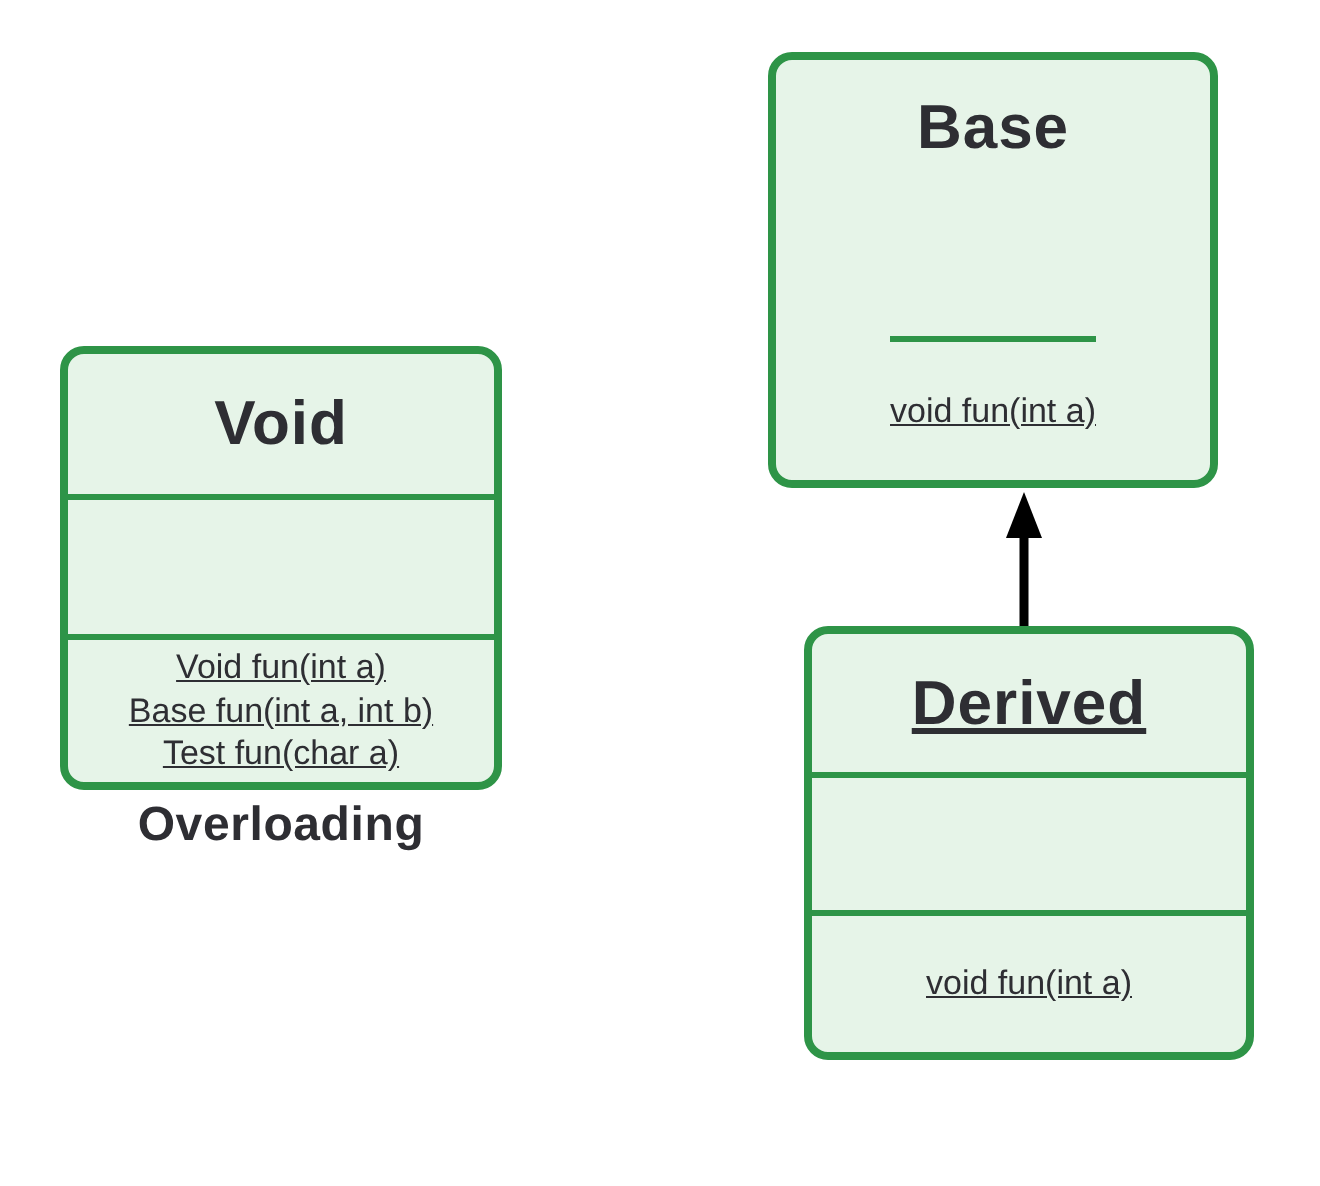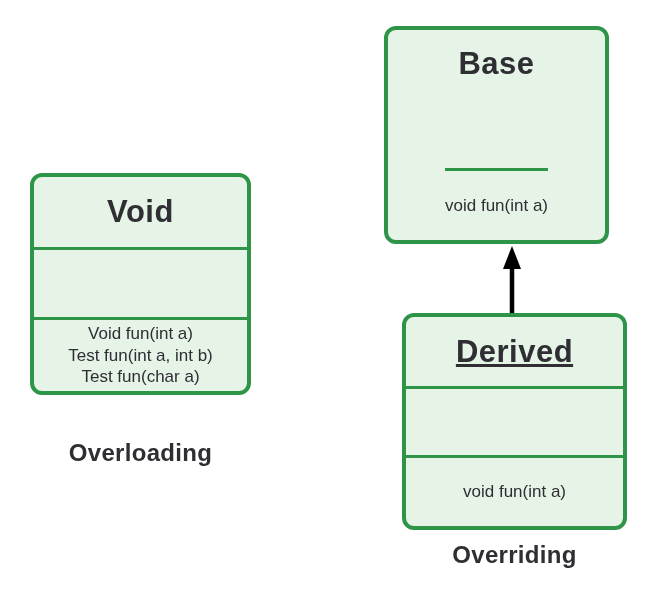--- a/index.html
+++ b/index.html
@@ -39,36 +39,37 @@
   }
   .uml-methods {
     border-top: 3px solid var(--box-border, #2e9447);
     display: flex;
     flex-direction: column;
     align-items: center;
     justify-content: center;
     font-size: 17px;
     line-height: 1.28;
     color: var(--text-dark, #2e2e33);
+    text-decoration: underline;
   }
   .caption {
     position: absolute;
     text-align: center;
     font-size: 24px;
     font-weight: bold;
     color: var(--text-dark, #2e2e33);
     letter-spacing: 0.3px;
   }
 
   
   #test-box   { left: 30px;  top: 173px; width: 221px; height: 222px; }
   #test-box .uml-title   { flex: 0 0 70px; }
   #test-box .uml-attrs   { flex: 0 0 67px; }
   #test-box .uml-methods { flex: 1 1 auto; }
-  #overloading-caption   { left: 30px;  top: 399px; width: 221px; margin-top: 40px; }
+  #overloading-caption   { left: 30px;  top: 399px; width: 221px; }
 
   
   #base-box   { left: 384px; top: 26px;  width: 225px; height: 218px; align-items: center; }
   #base-box .uml-title   { flex: 0 0 67px; }
   #base-box .uml-attrs   { flex: 0 0 68px; }
   #base-box .uml-methods { flex: 1 1 auto; }
 
   
   #derived-box { left: 402px; top: 313px; width: 225px; height: 217px; }
   #derived-box .uml-title   { flex: 0 0 69px; text-decoration: underline; }
@@ -87,21 +88,21 @@
 </head>
 <body>
 
 <div class="canvas">
 
   <div class="uml-box" id="test-box">
     <div class="uml-title">Void</div>
     <div class="uml-attrs"></div>
     <div class="uml-methods">
       <div>Void fun(int a)</div>
-      <div>Test fun(int a, int b)</div>
+      <div>Base fun(int a, int b)</div>
       <div>Test fun(char a)</div>
     </div>
   </div>
   <div class="caption" id="overloading-caption">Overloading</div>
 
   <div class="uml-box" id="base-box">
     <div class="uml-title">Base</div>
     <div class="uml-attrs"></div>
     <div class="uml-methods">
       <div>void fun(int a)</div>
@@ -113,15 +114,14 @@
     <polygon points="13,0 4,23 22,23" fill="#000000"></polygon>
   </svg>
 
   <div class="uml-box" id="derived-box">
     <div class="uml-title">Derived</div>
     <div class="uml-attrs"></div>
     <div class="uml-methods">
       <div>void fun(int a)</div>
     </div>
   </div>
-  <div class="caption" id="overriding-caption">Overriding</div>
 
 </div>
 
 </body></html>

